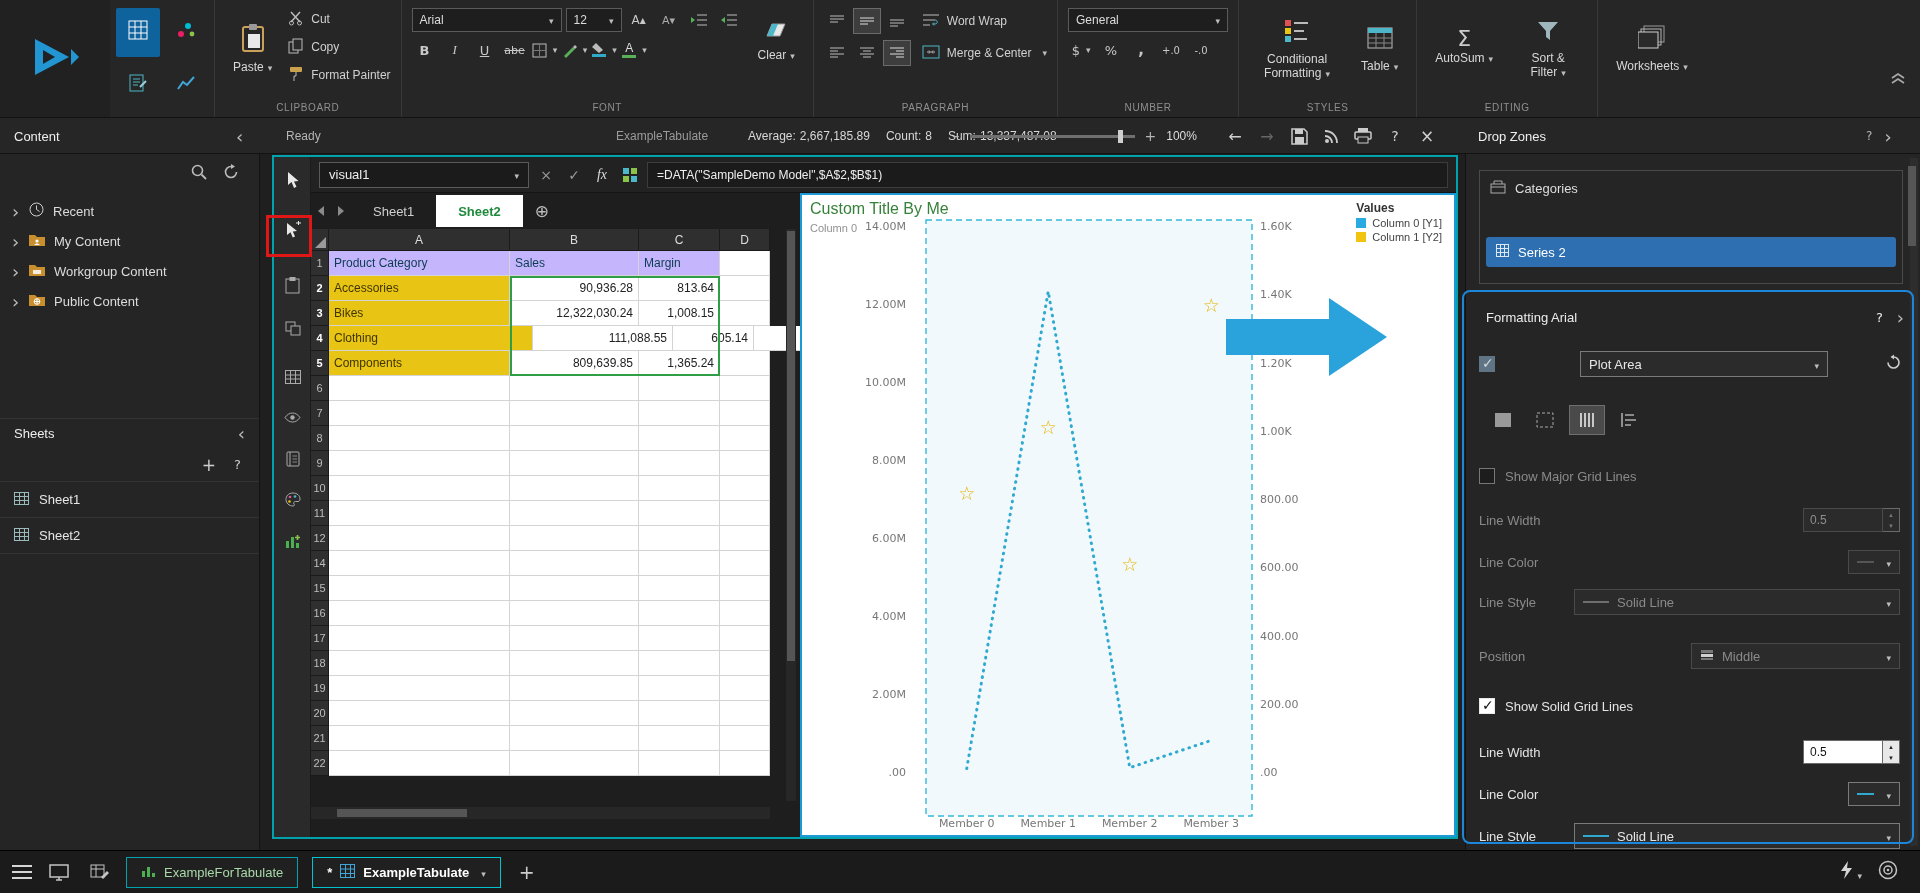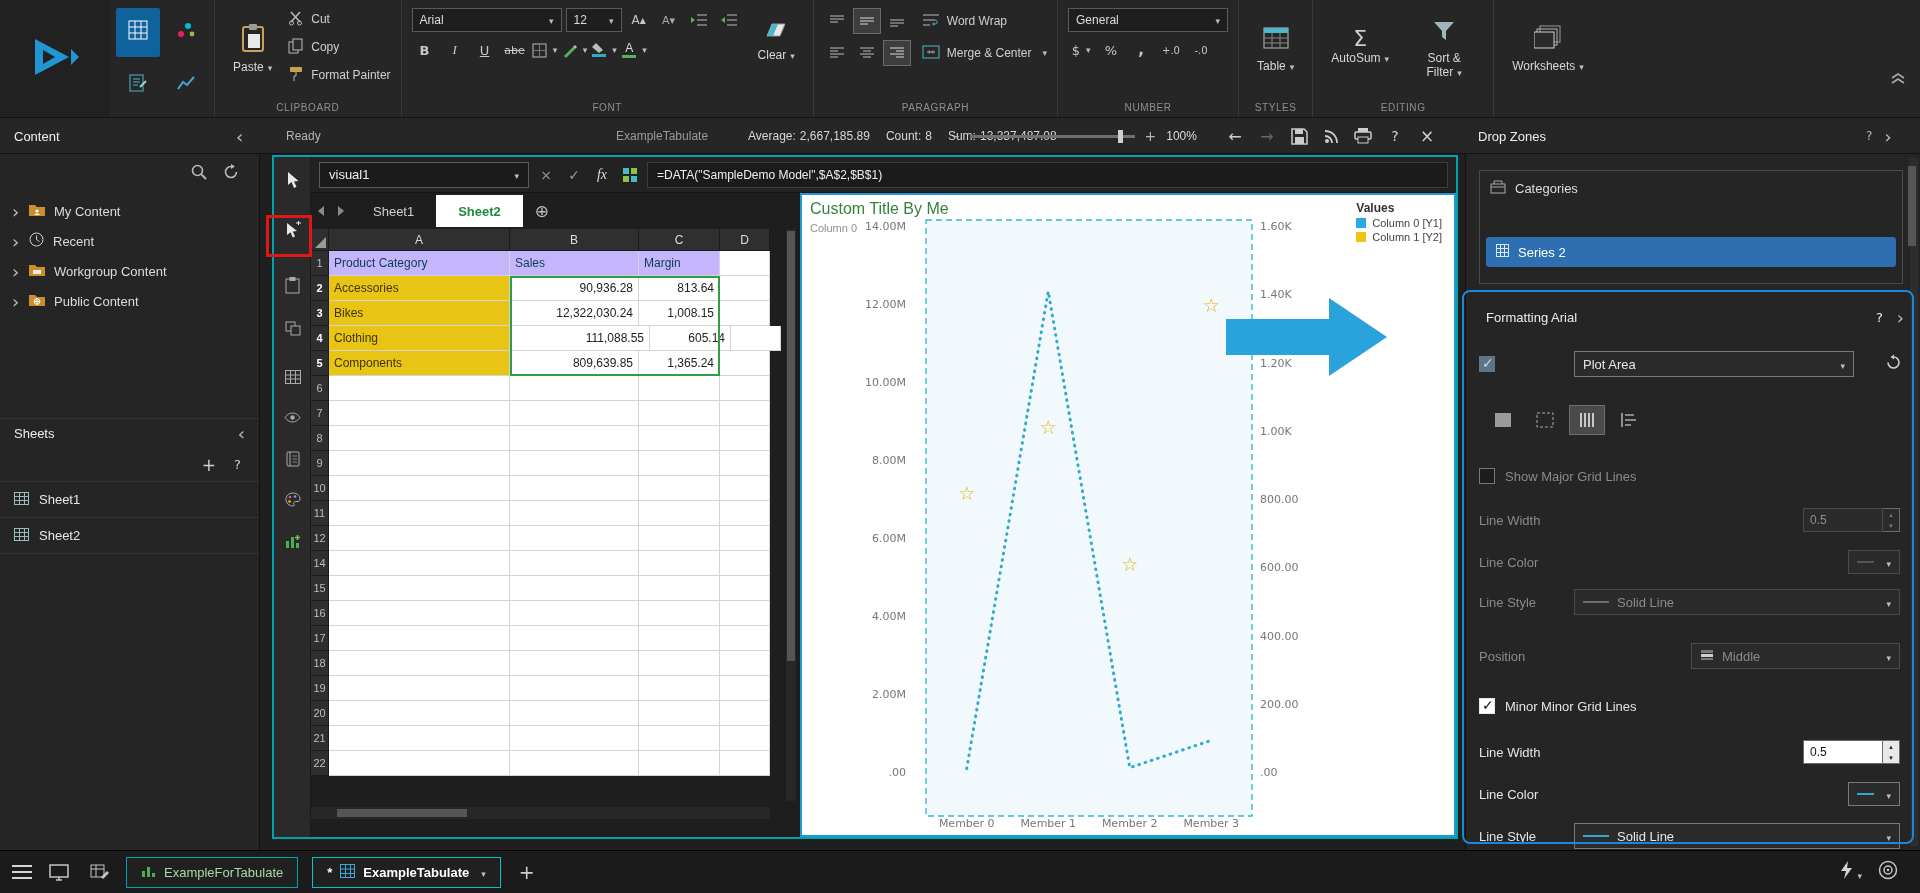--- a/index.html
+++ b/index.html
@@ -386,20 +386,29 @@
             <span class="ricon glyph ic-incdec"></span>
             <span class="ricon glyph ic-decdec"></span>
           </div>
         </div>
       </div>
       <div class="rgroup-label">NUMBER</div>
     </div>
 
     <div class="rgroup">
       <div class="rgroup-content">
+        <div class="rbig" style="width:96px">
+          <span><svg width="26" height="26" viewBox="0 0 26 26">
+                <rect x="1" y="2" width="6" height="6" fill="#e05252"></rect>
+                <rect x="1" y="10" width="6" height="6" fill="#e8c414"></rect>
+                <rect x="1" y="18" width="6" height="6" fill="#4db6c8"></rect>
+                <path d="M10 5 H24 M10 13 H20 M10 21 H23" stroke="#bbb" stroke-width="2"></path>
+              </svg></span>
+          <span class="caret">Conditional Formatting</span>
+        </div>
         <div class="rbig">
           <span><svg width="26" height="26" viewBox="0 0 26 26">
                 <rect x="1" y="3" width="24" height="20" fill="none" stroke="#bbb"></rect>
                 <rect x="1" y="3" width="24" height="5" fill="#4db6c8"></rect>
                 <path d="M1 13 H25 M1 18 H25 M9 8 V23 M17 8 V23" stroke="#888"></path>
               </svg></span>
           <span class="caret">Table</span>
         </div>
       </div>
       <div class="rgroup-label">STYLES</div>
@@ -513,34 +522,34 @@
             <path d="M10.5 10.5 L15 15" stroke="#bbb" stroke-width="1.8"></path>
           </svg></span>
       <span><svg width="16" height="16" viewBox="0 0 16 16">
             <path d="M13.5 8 A5.5 5.5 0 1 1 8 2.5" fill="none" stroke="#bbb" stroke-width="1.6"></path>
             <path d="M8 0 L12 2.5 L8 5 Z" fill="#bbb"></path>
           </svg></span>
     </div>
     <div class="tree">
       <div class="tree-item">
           <span class="exp chevR glyph"></span>
+          <span><svg width="15" height="15" viewBox="0 0 15 15">
+              <circle cx="7.5" cy="7.5" r="6.5" fill="none" stroke="#cfcfcf"></circle>
+              <path d="M7.5 3.5 V7.5 L10.5 9.5" stroke="#cfcfcf" fill="none"></path>
+            </svg></span>
+          <span>Recent</span>
+        </div>
+      <div class="tree-item">
+          <span class="exp chevR glyph"></span>
           <span><svg width="16" height="13" viewBox="0 0 16 13">
               <path d="M0 2 L6 2 L8 4 L16 4 L16 13 L0 13 Z" fill="#c98e2e"></path>
               <circle cx="8" cy="8" r="1.6" fill="#fff"></circle>
               <path d="M5.5 12 C5.5 10 10.5 10 10.5 12" fill="#fff"></path>
             </svg></span>
           <span>My Content</span>
-        </div>
-      <div class="tree-item">
-          <span class="exp chevR glyph"></span>
-          <span><svg width="15" height="15" viewBox="0 0 15 15">
-              <circle cx="7.5" cy="7.5" r="6.5" fill="none" stroke="#cfcfcf"></circle>
-              <path d="M7.5 3.5 V7.5 L10.5 9.5" stroke="#cfcfcf" fill="none"></path>
-            </svg></span>
-          <span>Recent</span>
         </div>
       <div class="tree-item">
           <span class="exp chevR glyph"></span>
           <span><svg width="16" height="13" viewBox="0 0 16 13">
               <path d="M0 2 L6 2 L8 4 L16 4 L16 13 L0 13 Z" fill="#c98e2e"></path>
               <rect x="4" y="7" width="8" height="4" fill="#fff" opacity="0.85"></rect>
             </svg></span>
           <span>Workgroup Content</span>
         </div>
       <div class="tree-item">
@@ -699,21 +708,21 @@
         </div>
         <div class="g-row">
           <div class="g-rowhdr on">3</div>
           <div class="g-cell yellow" style="width: 181px;">Bikes</div>
           <div class="g-cell num" style="width: 129px;">12,322,030.24</div>
           <div class="g-cell num" style="width: 81px;">1,008.15</div>
           <div class="g-cell" style="width: 50px;"></div>
         </div>
         <div class="g-row">
           <div class="g-rowhdr on">4</div>
-          <div class="g-cell yellow" style="width: 181px; text-align: center;">Clothing</div>
+          <div class="g-cell yellow" style="width: 204px; text-align: center;">Clothing</div>
           <div class="g-cell num" style="width: 140px;">111,088.55</div>
           <div class="g-cell num" style="width: 81px;">605.14</div>
           <div class="g-cell" style="width: 50px;"></div>
         </div>
         <div class="g-row">
           <div class="g-rowhdr on">5</div>
           <div class="g-cell yellow" style="width: 181px;">Components</div>
           <div class="g-cell num" style="width: 129px;">809,639.85</div>
           <div class="g-cell num" style="width: 81px;">1,365.24</div>
           <div class="g-cell" style="width: 50px;"></div>
@@ -910,21 +919,21 @@
 
     <div class="fp-head">
       <span>Formatting Arial</span>
       <span class="sp"></span>
       <span class="glyph" style="margin-right:14px;">?</span>
       <span class="chevR glyph"></span>
     </div>
 
     <div class="fp-row" style="top:196px;">
       <span class="chk slate"></span>
-      <div class="fp-select" style="left:95px;width:280px;gap:42px;">
+      <div class="fp-select" style="left:101px;width:248px;gap:42px;">
         <span>Plot Area</span>
           <span class="grow"></span>
           <span class="caret"></span>
       </div>
       <span style="position:absolute;right:-2px;"><svg width="17" height="17" viewBox="0 0 17 17">
             <path d="M3 8.5 A5.5 5.5 0 1 0 8.5 3" fill="none" stroke="#ccc" stroke-width="1.6"></path>
             <path d="M9 0.5 L5.5 3 L9 5.5 Z" fill="#ccc"></path>
           </svg></span>
     </div>
 
@@ -990,21 +999,21 @@
               <rect x="1" y="9" width="12" height="2" fill="#777"></rect>
             </svg></span>
         <span>Middle</span>
         <span class="grow"></span>
           <span class="caret"></span>
       </div>
     </div>
 
     <div class="fp-row" style="top:538px;">
       <span class="chk on"></span>
-      <span class="fp-label" style="margin-left:10px;">Minor Minor Grid Lines</span>
+      <span class="fp-label" style="margin-left:10px;">Show Solid Grid Lines</span>
     </div>
     <div class="fp-row" style="top:584px;">
       <span class="fp-label">Line Width</span>
       <div class="fp-input-wrap">
         <input class="fp-input" value="0.5" style="">
         <span class="spin">
             <span>▲</span>
             <span>▼</span>
           </span>
       </div>

